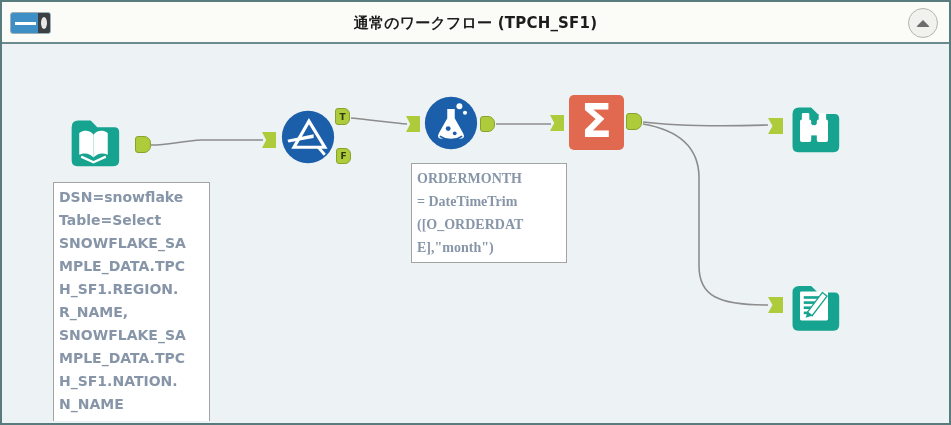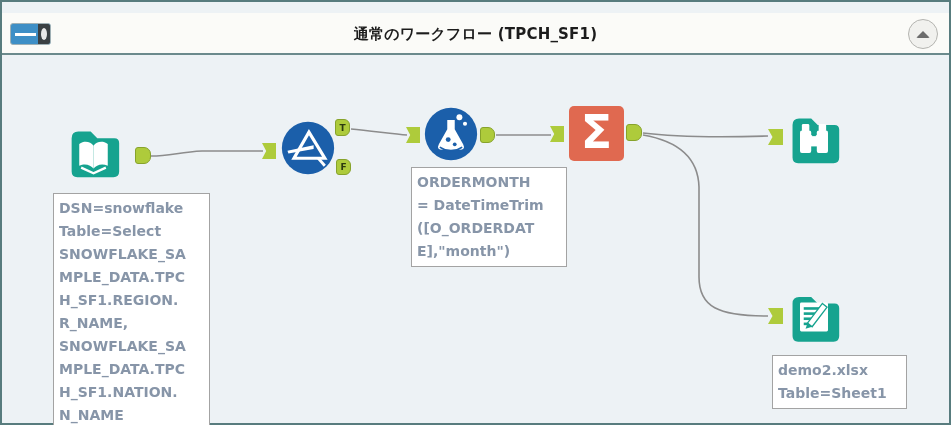--- a/index.html
+++ b/index.html
@@ -7,21 +7,20 @@
 
   .tool-container {
     position:relative; width:951px; height:425px;
     border:2px solid #587c7e; background:#edf2f5;
   }
 
   
   .titlebar {
     position:relative; height:42px; background:#fbfbf8;
     border-bottom:2px solid #6b8a8c;
-    margin-top:11px;
   }
   .toggle {
     position:absolute; left:8px; top:10px; width:41px; height:22px;
     border:1px solid #9fb0b5; border-radius:3px; background:#3e8fc6;
     display:flex; cursor:pointer;
   }
   .toggle .bar {
     position:absolute; left:4px; top:9px; width:21px; height:3px; background:#fff;
   }
   .toggle .knob {
@@ -116,27 +115,25 @@
 SNOWFLAKE_SA
 MPLE_DATA.TPC
 H_SF1.REGION.
 R_NAME,
 SNOWFLAKE_SA
 MPLE_DATA.TPC
 H_SF1.NATION.
 N_NAME</div>
 
 
-    <div class="annotation" style="left:409px; top:112px; width:156px; height:100px;">ORDERMONTH
+    <div class="annotation" style="left:409px; top:119px; width:156px; height:100px;font-family:Liberation Serif, serif;">ORDERMONTH
 = DateTimeTrim
 ([O_ORDERDAT
 E],"month")</div>
 
-    <div class="annotation" style="left:770px; top:300px; width:135px; height:54px;">demo2.xlsx
-Table=Sheet1</div>
 
     <div class="tool" style="left:63px; top:68px;">
       <svg width="57" height="57" viewBox="0 0 60 60">
         <path d="M7,16 Q7,9 14,9 L27,9 L34,16 L52,16 Q57,16 57,21 L57,51 Q57,57 51,57 L13,57 Q7,57 7,51 Z" fill="#16a38f"></path>
         <path d="M15,22 C21,18 27,20 30,24 L30,48 C27,44 21,42 15,45 Z" fill="#ffffff"></path>
         <path d="M45,22 C39,18 33,20 30,24 L30,48 C33,44 39,42 45,45 Z" fill="#ffffff"></path>
         <path d="M17,47 L30,53 L43,47" fill="none" stroke="#ffffff" stroke-width="2.4"></path>
       </svg>
     </div>
     <div class="anchor out" style="left:133px; top:92px; width:16px; height:17px;"></div>

